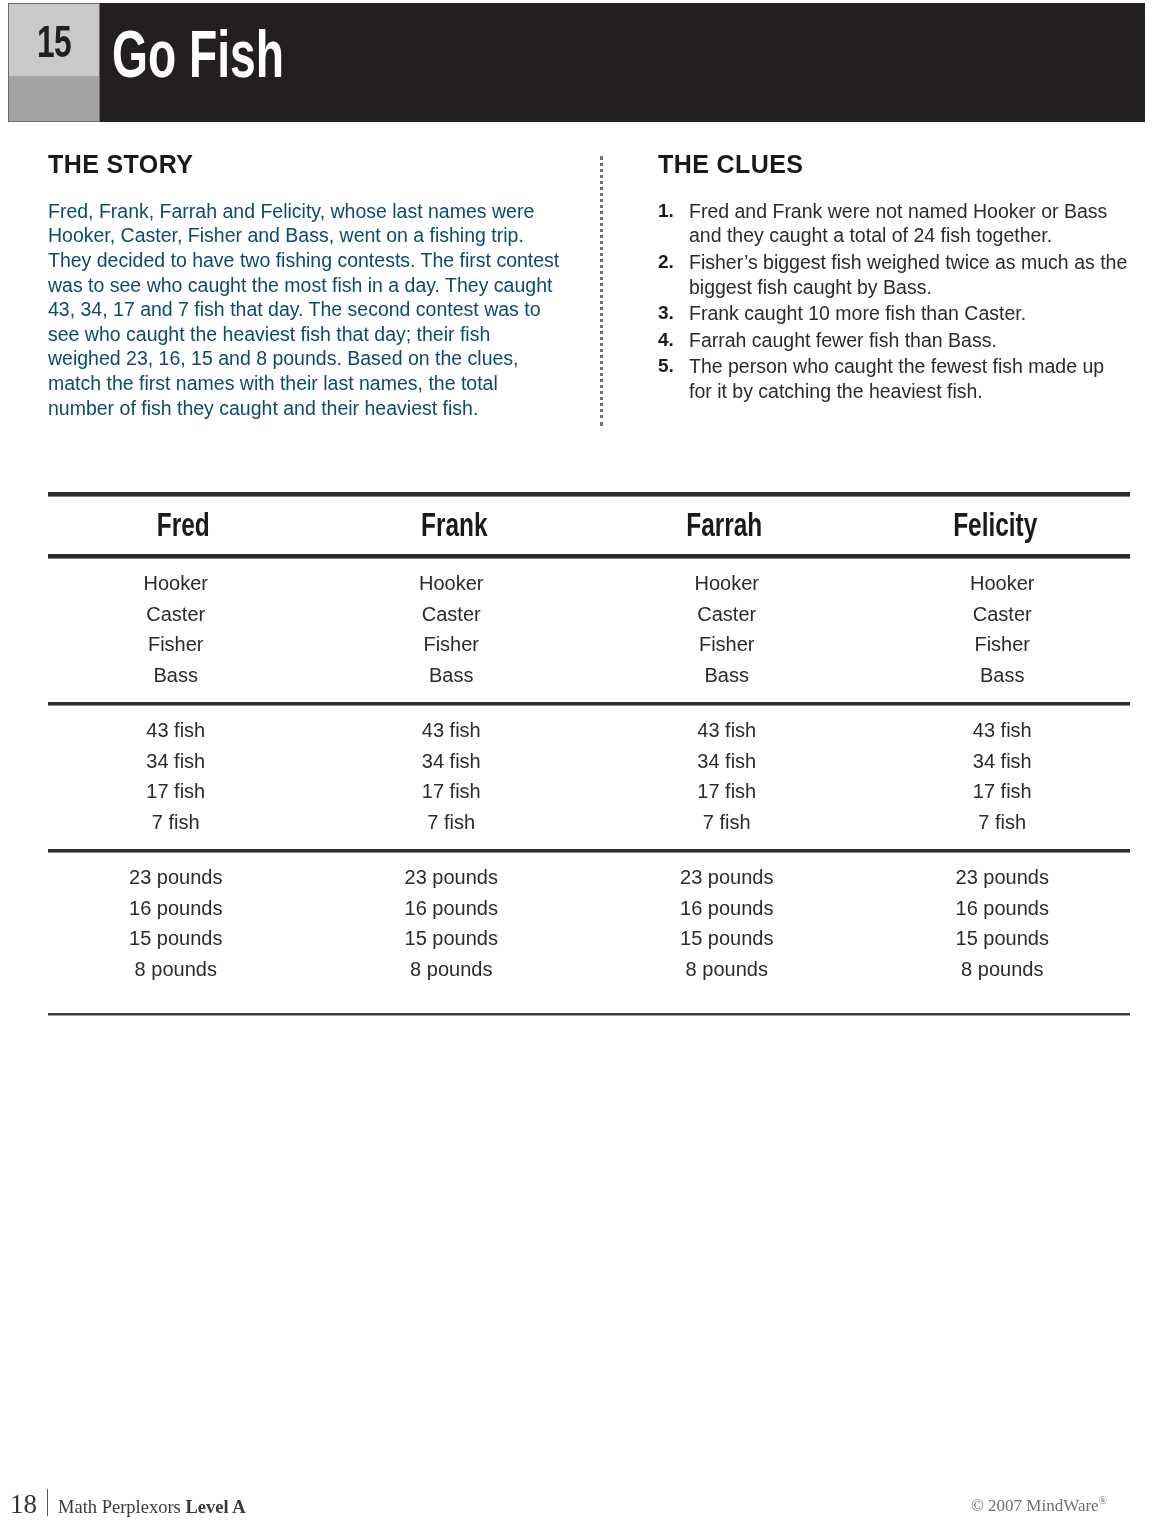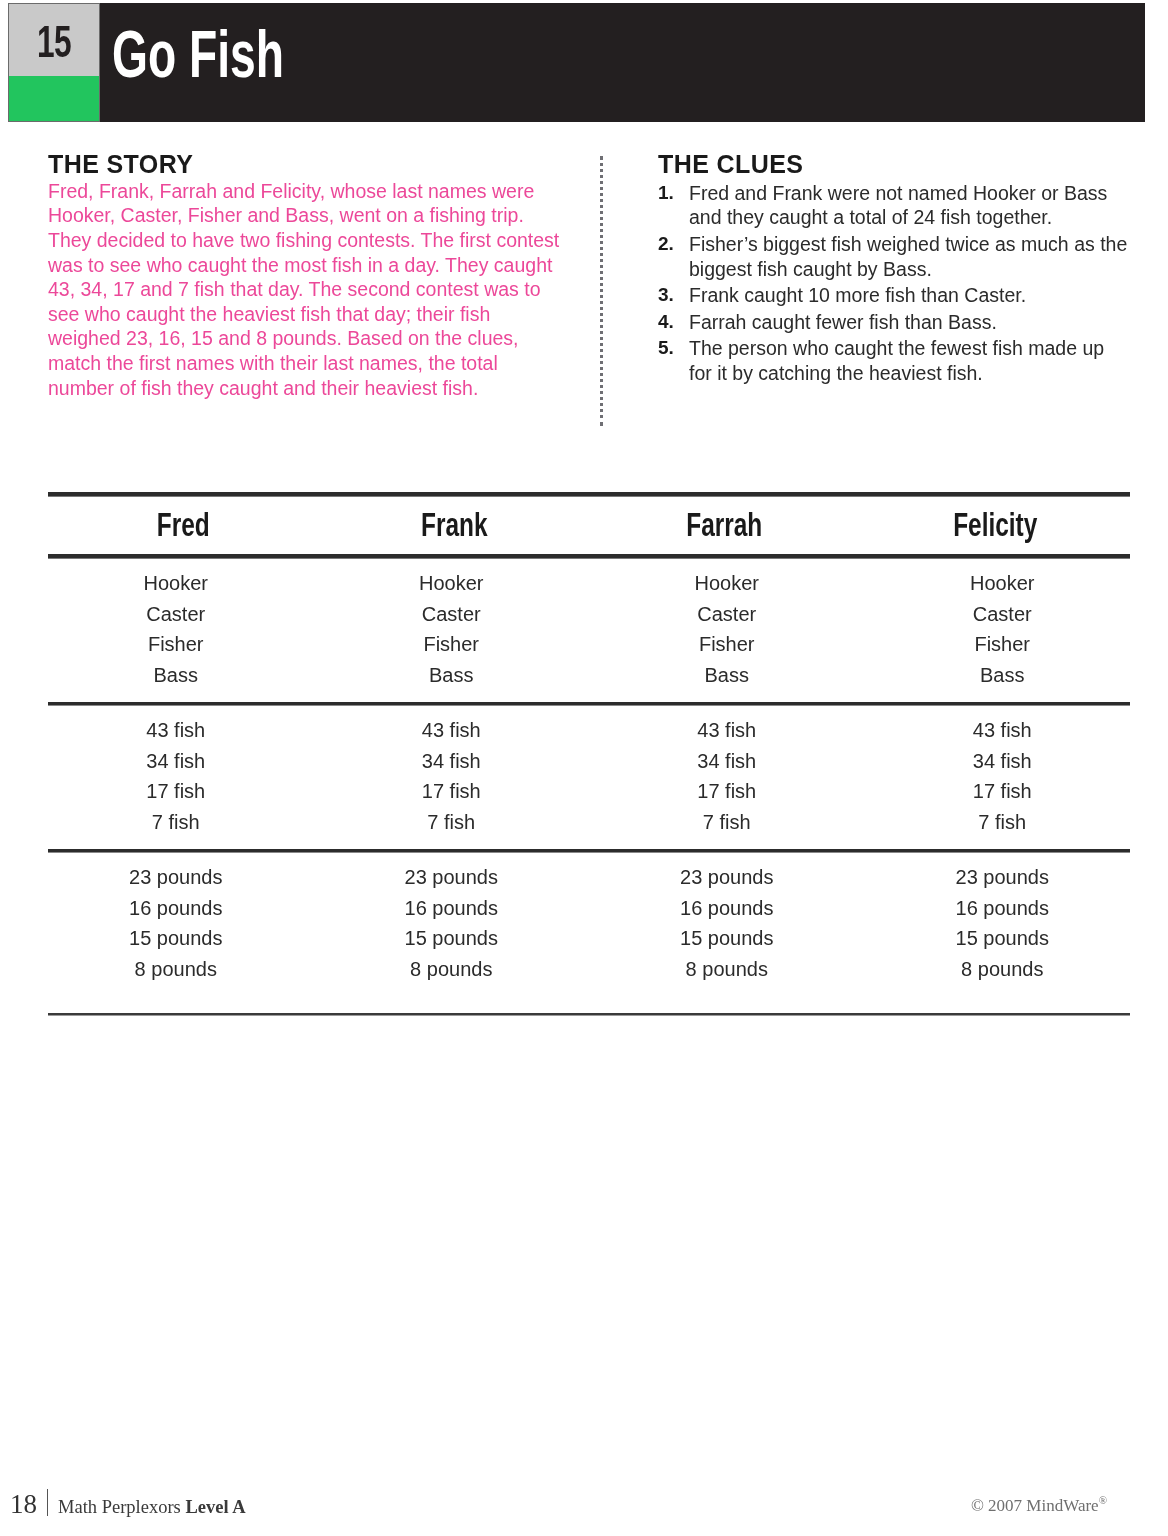--- a/index.html
+++ b/index.html
@@ -25,21 +25,21 @@
     width: 1137px;
     height: 119px;
     background: #231f20;
   }
   #puzzle-number-box {
     position: absolute;
     left: 8px;
     top: 3px;
     width: 92px;
     height: 119px;
-    background: #22c55e;
+    background: #a3a3a3;
     border: 1px solid #6b6b6b;
     box-sizing: border-box;
   }
   #puzzle-number-box .gray-fill {
     position: absolute;
     left: 0;
     top: 0;
     right: 0;
     height: 72px;
     background: #c9c9c9;
@@ -97,27 +97,27 @@
   }
   #story-col { left: 48px; width: 520px; }
   #clues-col { left: 658px; width: 470px; }
 
   .section-heading {
     font-family: "Liberation Sans", sans-serif;
     font-size: 25px;
     font-weight: 700;
     letter-spacing: 0.4px;
     color: #1a1a1a;
-    margin: 0 0 0 0;
+    margin: 0 0 20px 0;
     line-height: 1.15;
   }
   #story-body {
     font-size: 19.5px;
     line-height: 24.6px;
-    color: #ec4899;
+    color: #0c4a6e;
     margin: 0;
   }
 
   
   #clues-list {
     list-style: none;
     margin: 2px 0 0 0;
     padding: 0;
   }
   #clues-list li {

